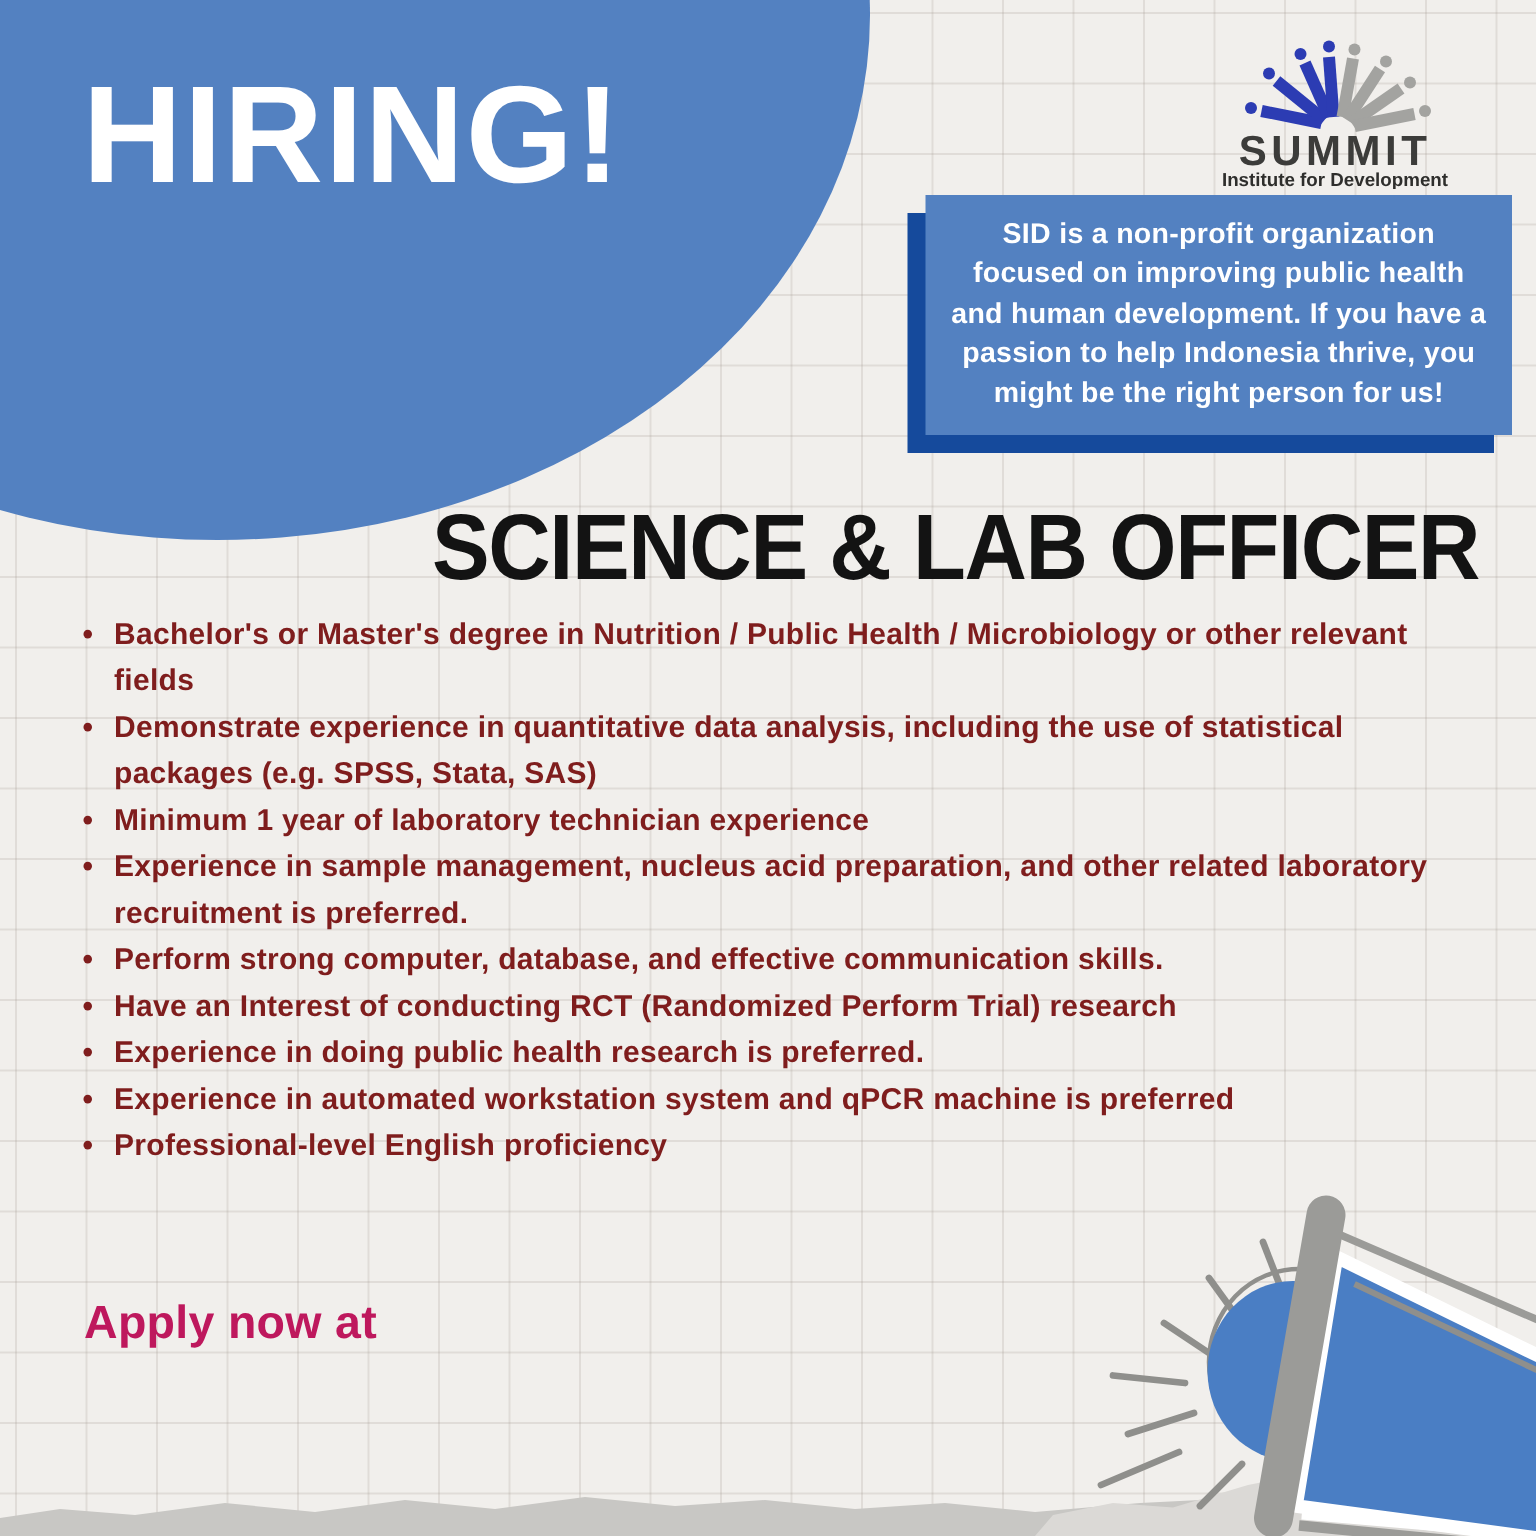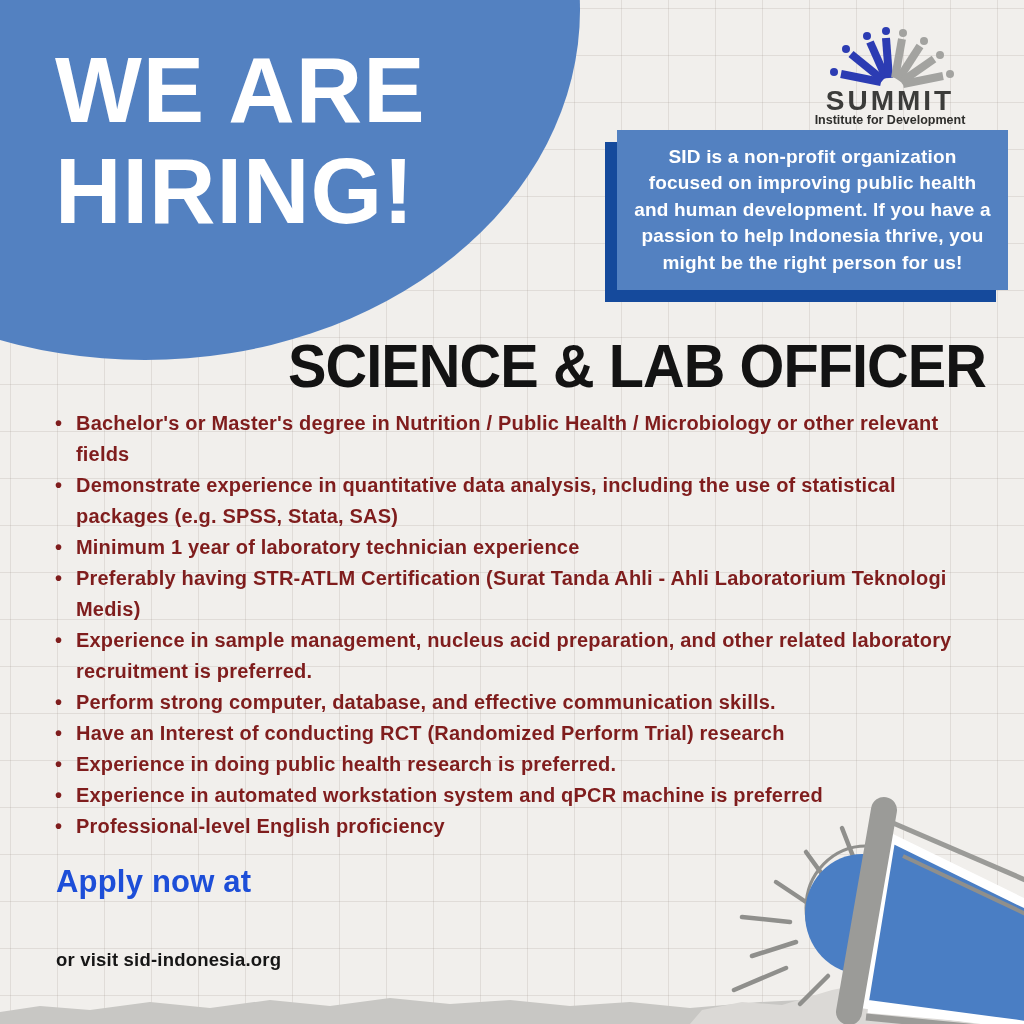--- a/index.html
+++ b/index.html
@@ -44,36 +44,35 @@
   }
   
   .req-list{top:408px;left:42px;width:932px;list-style:none;margin:0;padding:0;}
   .req-list li{
     position:relative;padding-left:34px;color:#7f1d1d;font-weight:bold;
     font-size:20px;line-height:31px;letter-spacing:0.2px;margin:0;
   }
   .req-list li::before{content:"\2022";position:absolute;left:13px;top:0;}
   
   .apply-head{
-    top:860px;left:56px;color:#1d4ed8;font-weight:bold;
+    top:860px;left:56px;color:#be185d;font-weight:bold;
     font-size:31px;line-height:43px;letter-spacing:0.2px;
   }
   .apply-info{
     top:948px;left:56px;color:#161616;font-weight:bold;
     font-size:18.5px;line-height:23.5px;letter-spacing:0.2px;
   }
   svg{display:block;}
   .bottom-art{left:0;bottom:0;width:1024px;height:260px;pointer-events:none;}
 </style>
 </head>
 <body>
 
 <div class="abs hero-circle"></div>
 <div class="abs hero-text">
-  <div>WE ARE</div>
   <div>HIRING!</div>
 </div>
 
 <div class="abs logo">
   <svg width="160" height="100" viewBox="0 0 160 100">
     <g stroke="#2c3cb3" stroke-width="8" stroke-linecap="butt">
       <line x1="71" y1="56" x2="31" y2="48"></line>
       <line x1="73" y1="54" x2="41" y2="28"></line>
       <line x1="76" y1="52" x2="60" y2="16"></line>
       <line x1="79" y1="52" x2="76" y2="12"></line>
@@ -104,34 +103,32 @@
 <div class="abs about-box">
   <p>SID is a non-profit organization focused on improving public health and human development. If you have a passion to help Indonesia thrive, you might be the right person for us!</p>
 </div>
 
 <div class="abs job-title">SCIENCE &amp; LAB OFFICER</div>
 
 <ul class="abs req-list">
     <li>Bachelor's or Master's degree in Nutrition / Public Health / Microbiology or other relevant fields</li>
     <li>Demonstrate experience in quantitative data analysis, including the use of statistical packages (e.g. SPSS, Stata, SAS)</li>
     <li>Minimum 1 year of laboratory technician experience</li>
-    <li>Preferably having STR-ATLM Certification (Surat Tanda Ahli - Ahli Laboratorium Teknologi Medis)</li>
     <li>Experience in sample management, nucleus acid preparation, and other related laboratory recruitment is preferred.</li>
     <li>Perform strong computer, database, and effective communication skills.</li>
     <li>Have an Interest of conducting RCT (Randomized Perform Trial) research</li>
     <li>Experience in doing public health research is preferred.</li>
     <li>Experience in automated workstation system and qPCR machine is preferred</li>
     <li>Professional-level English proficiency</li>
   </ul>
 
 <div class="abs apply-head">
   <div>Apply now at</div>
 </div>
 <div class="abs apply-info">
-  <div>or visit sid-indonesia.org</div>
 </div>
 
 <svg class="abs bottom-art" viewBox="0 0 1024 260">
 
   <polygon fill="#c8c7c4" points="
     0,248 40,242 90,246 150,238 210,244 270,236 330,242 390,234 450,240
     510,236 570,242 630,238 690,244 760,238 840,234 920,231 1024,228
     1024,260 0,260"></polygon>
 
   <polygon fill="#dbd9d6" points="

